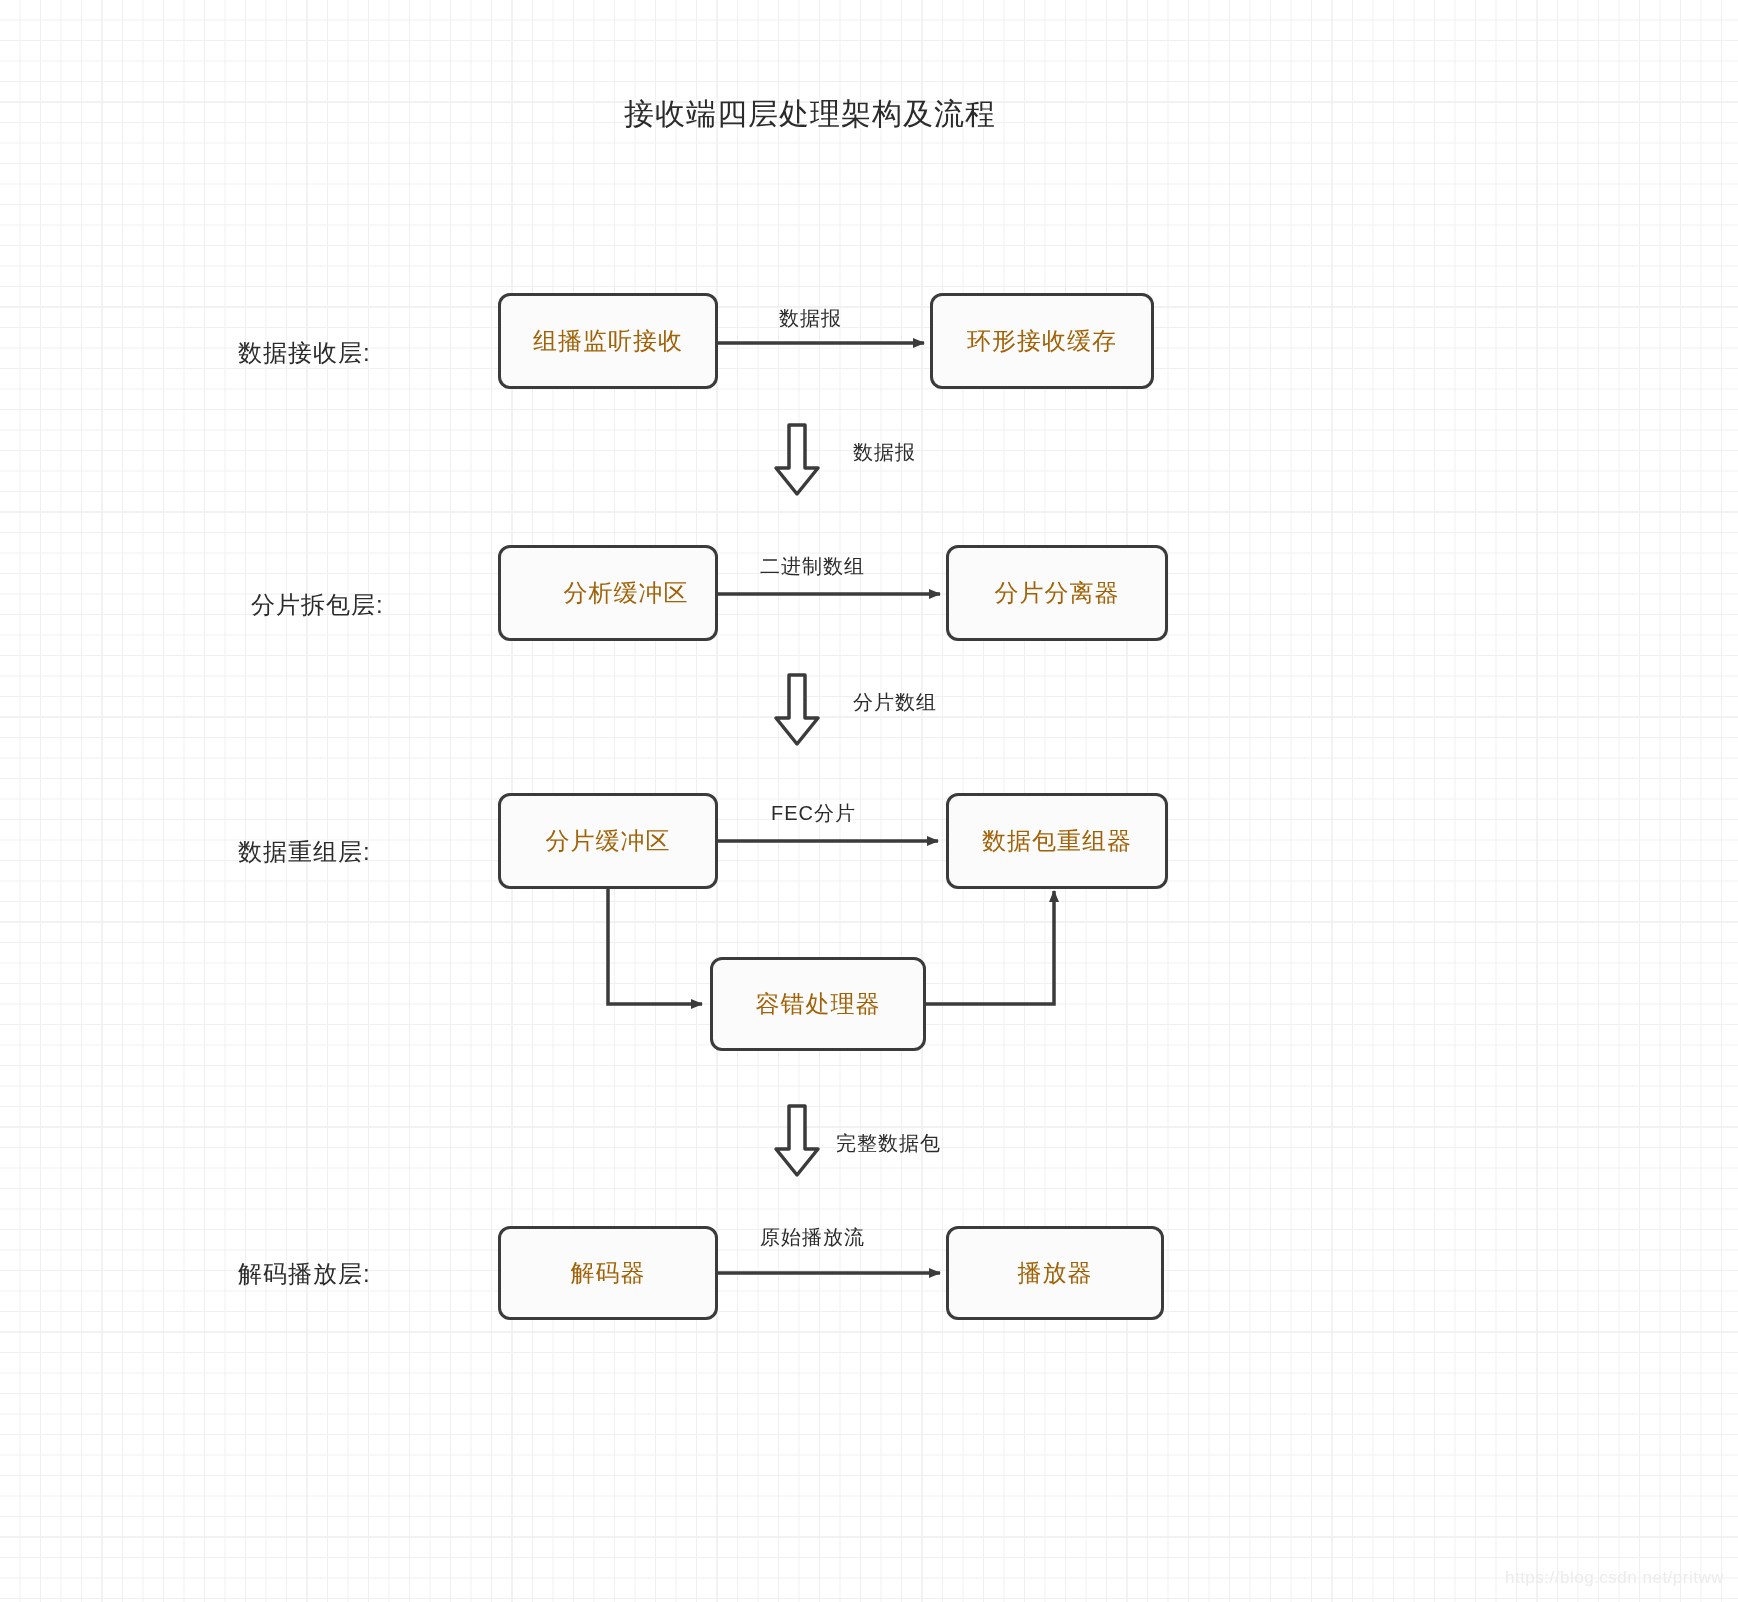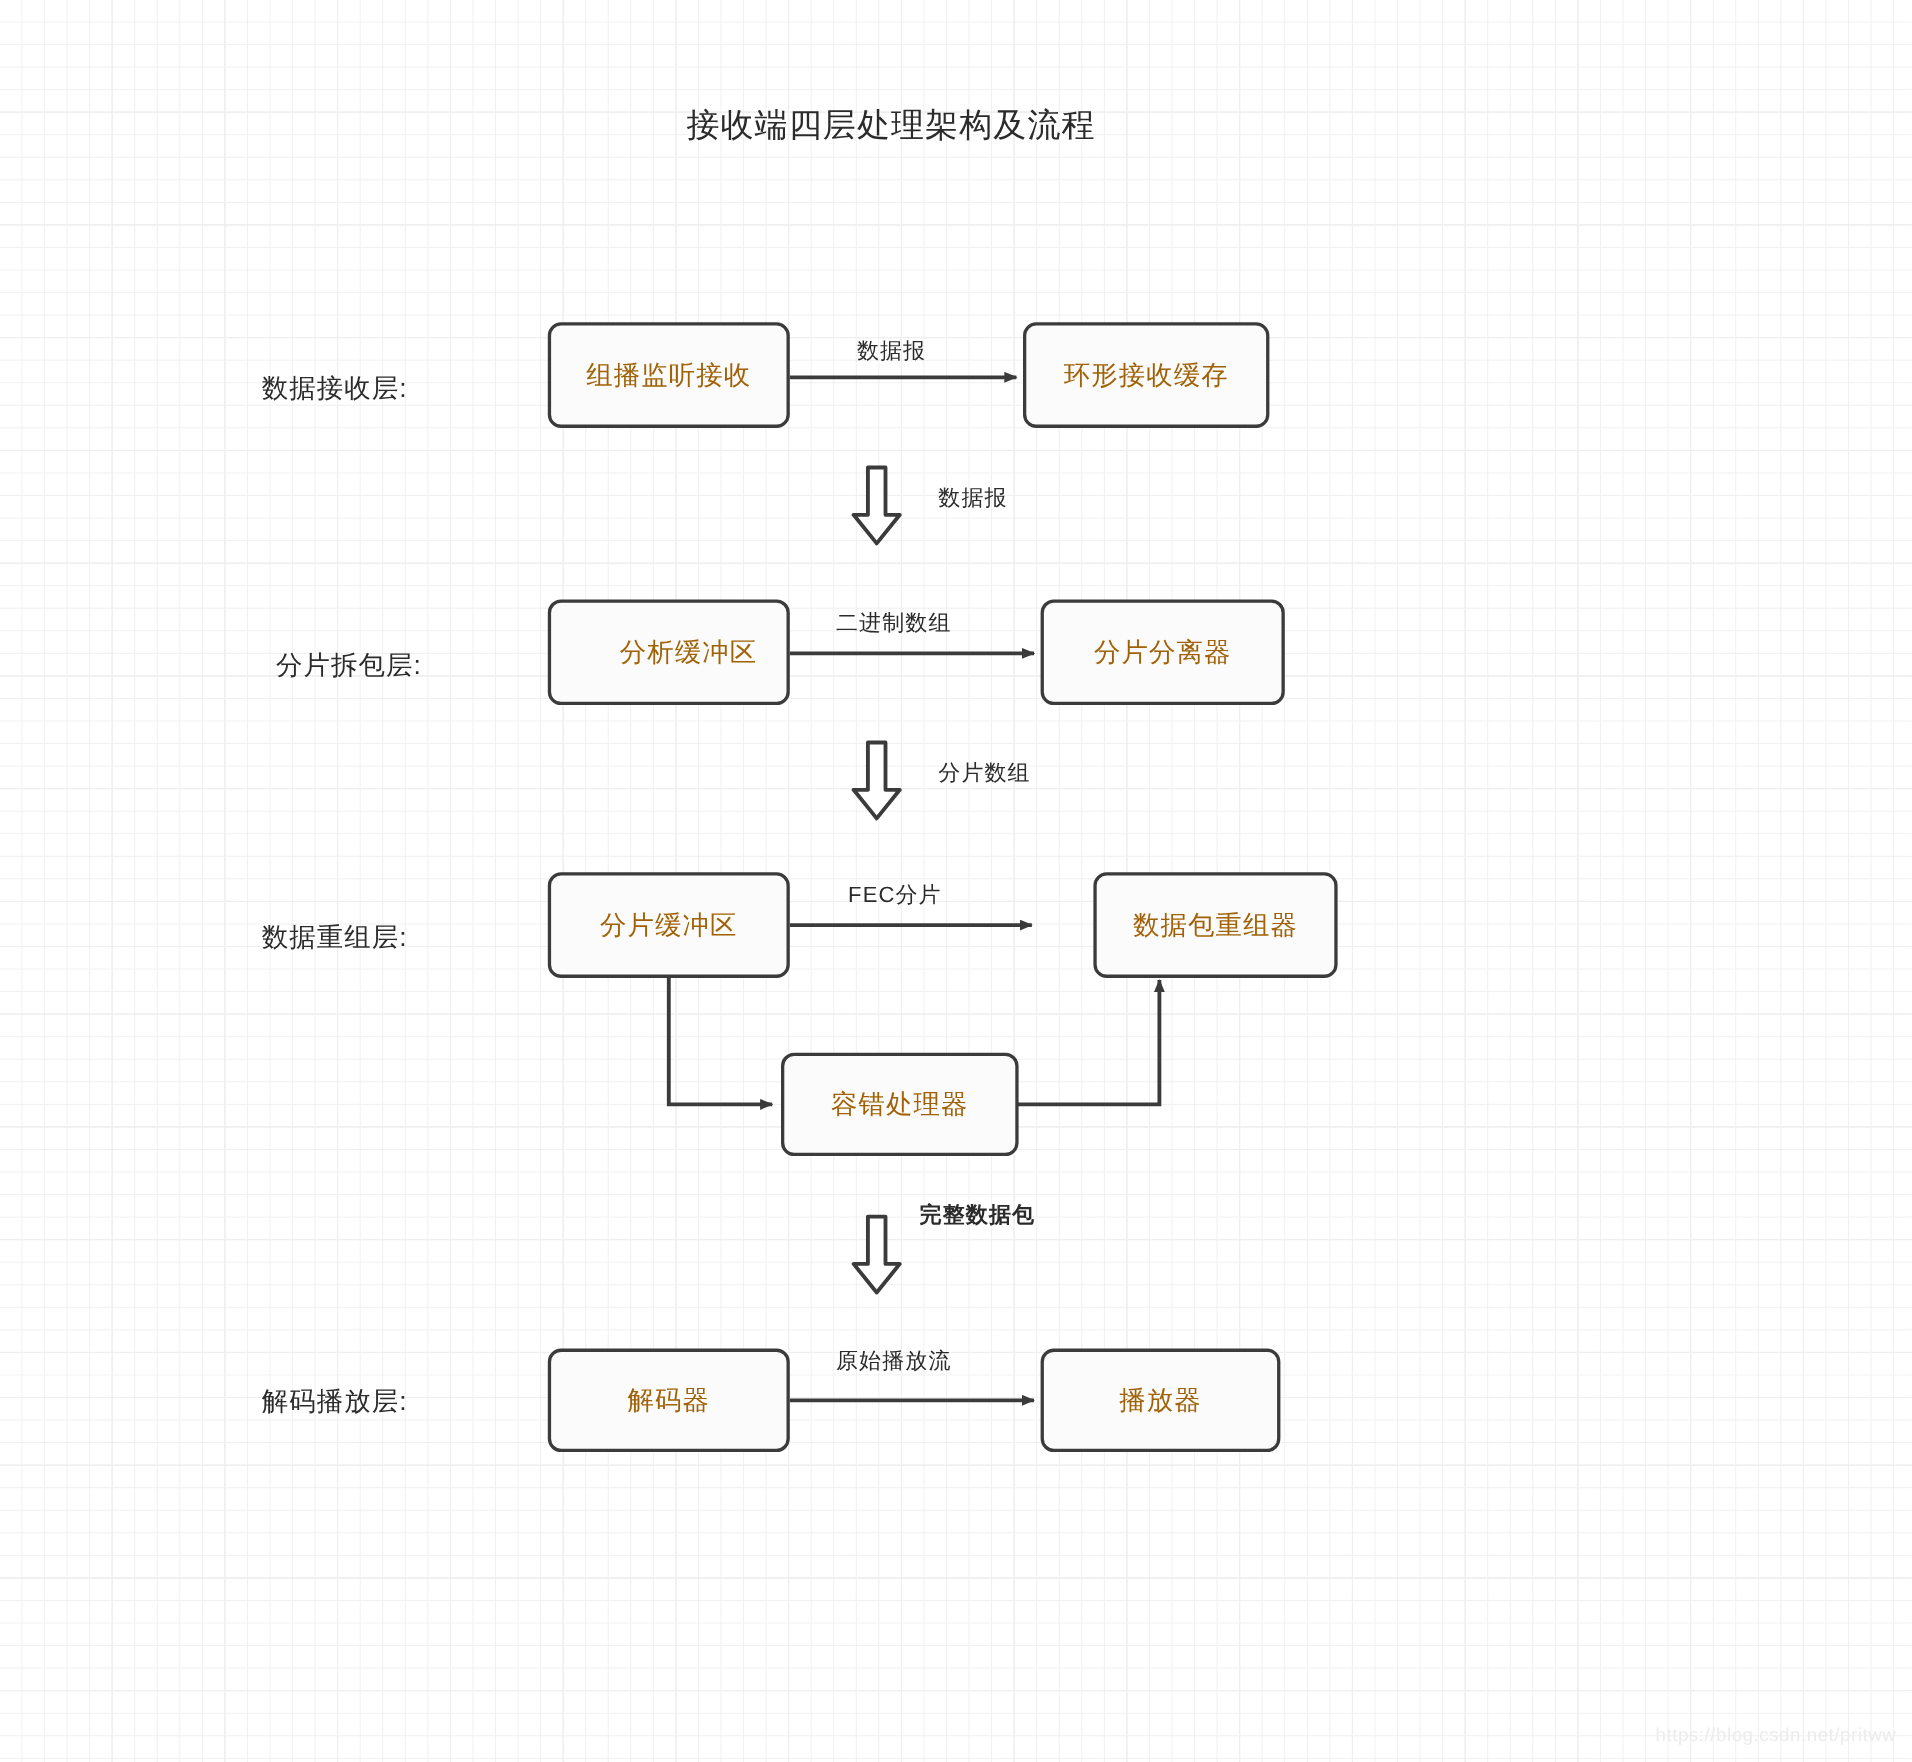--- a/index.html
+++ b/index.html
@@ -138,36 +138,36 @@
   <div class="node" style="left:498px; top:293px; width:220px; height:96px;">组播监听接收</div>
 
   <div class="node" style="left:930px; top:293px; width:224px; height:96px;">环形接收缓存</div>
 
   <div class="node" style="left:498px; top:545px; width:220px; height:96px;padding-left:36px;">分析缓冲区</div>
 
   <div class="node" style="left:946px; top:545px; width:222px; height:96px;">分片分离器</div>
 
   <div class="node" style="left:498px; top:793px; width:220px; height:96px;">分片缓冲区</div>
 
-  <div class="node" style="left:946px; top:793px; width:222px; height:96px;margin-left:48px;">数据包重组器</div>
+  <div class="node" style="left:946px; top:793px; width:222px; height:96px;">数据包重组器</div>
 
   <div class="node" style="left:710px; top:957px; width:216px; height:94px;">容错处理器</div>
 
   <div class="node" style="left:498px; top:1226px; width:220px; height:94px;">解码器</div>
 
   <div class="node" style="left:946px; top:1226px; width:218px; height:94px;">播放器</div>
 
   <div class="edge-label" style="left:779px; top:305px;">数据报</div>
 
   <div class="edge-label" style="left:853px; top:439px;">数据报</div>
 
   <div class="edge-label" style="left:760px; top:553px;">二进制数组</div>
 
   <div class="edge-label" style="left:853px; top:689px;">分片数组</div>
 
   <div class="edge-label" style="left:771px; top:800px;">FEC分片</div>
 
-  <div class="edge-label" style="left:836px; top:1091px;font-weight:bold;">完整数据包</div>
+  <div class="edge-label" style="left:836px; top:1130px;">完整数据包</div>
 
   <div class="edge-label" style="left:760px; top:1224px;">原始播放流</div>
 
   <div class="watermark">https://blog.csdn.net/pritww</div>
 </div>
 
 </body></html>

